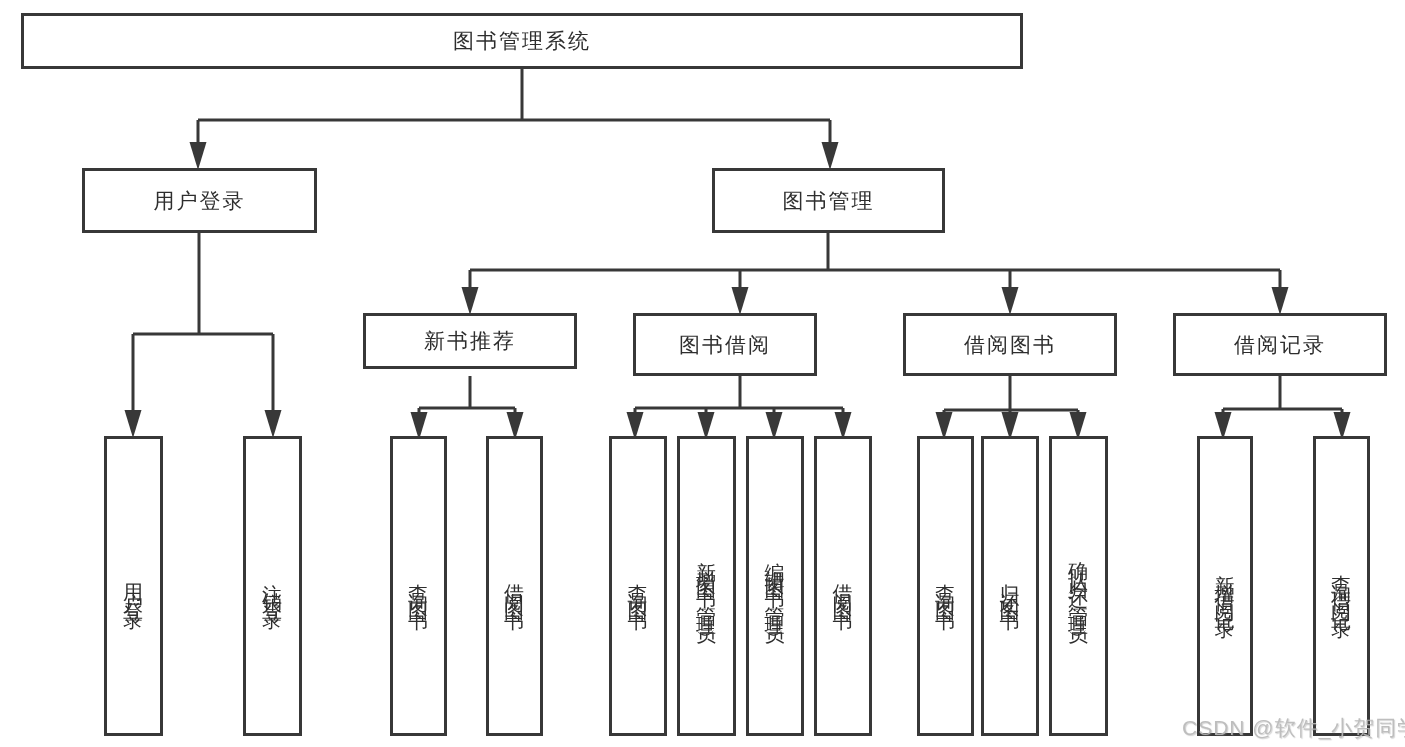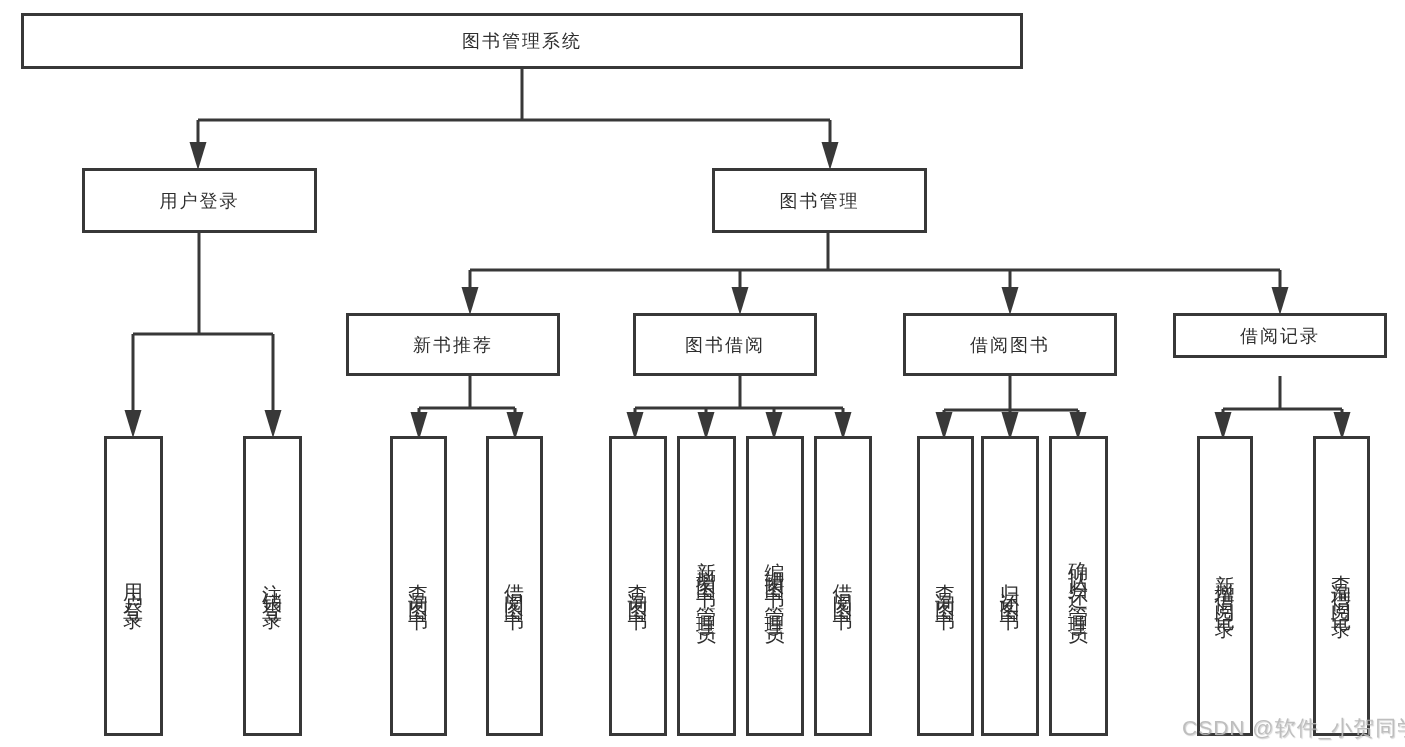--- a/index.html
+++ b/index.html
@@ -6,21 +6,21 @@
   .stage{
     position:relative;width:1405px;height:747px;background:#ffffff;
     font-family:"Liberation Sans","DejaVu Sans",sans-serif;overflow:hidden;
   }
   .wires{position:absolute;left:0;top:0;z-index:1;}
   .box{
     position:absolute;box-sizing:border-box;border:3px solid #383838;background:#ffffff;
     display:flex;align-items:center;justify-content:center;
     color:#2e2e2e;z-index:2;
   }
-  .h{font-size:18px;letter-spacing:2px;white-space:nowrap;}
+  .h{font-size:21px;letter-spacing:2px;white-space:nowrap;}
   .v{
     writing-mode:vertical-rl;text-orientation:mixed;
     font-size:20px;letter-spacing:9px;line-height:1;
   }
   .leaf{top:436px;height:300px;}
   .watermark{
     position:absolute;z-index:5;left:1182px;top:714px;
     font-size:21px;letter-spacing:1px;color:#b9b9b9;opacity:.92;
     text-shadow:1px 1px 1px rgba(120,120,120,.35);white-space:nowrap;
   }
@@ -73,26 +73,26 @@
       <polygon points="1069.5,412 1086.5,412 1078,440"></polygon>
 
       <polygon points="1214.5,412 1231.5,412 1223,440"></polygon>
       <polygon points="1333.5,412 1350.5,412 1342,440"></polygon>
     </g>
   </svg>
 
   <div class="box h" style="left:21px;top:13px;width:1002px;height:56px">图书管理系统</div>
 
   <div class="box h" style="left:82px;top:168px;width:235px;height:65px">用户登录</div>
-  <div class="box h" style="left:712px;top:168px;width:215px;height:65px">图书管理</div>
+  <div class="box h" style="left:712px;top:168px;width:233px;height:65px">图书管理</div>
 
-  <div class="box h" style="left:346px;top:313px;width:214px;height:63px">新书推荐</div>
+  <div class="box h" style="left:363px;top:313px;width:214px;height:56px">新书推荐</div>
   <div class="box h" style="left:633px;top:313px;width:184px;height:63px">图书借阅</div>
   <div class="box h" style="left:903px;top:313px;width:214px;height:63px">借阅图书</div>
-  <div class="box h" style="left:1173px;top:313px;width:214px;height:45px">借阅记录</div>
+  <div class="box h" style="left:1173px;top:313px;width:214px;height:63px">借阅记录</div>
 
   <div class="box v leaf" style="left:104px;width:59px">用户登录</div>
   <div class="box v leaf" style="left:243px;width:59px">注销登录</div>
 
   <div class="box v leaf" style="left:390px;width:57px">查询图书</div>
   <div class="box v leaf" style="left:486px;width:57px">借阅图书</div>
 
   <div class="box v leaf" style="left:609px;width:58px">查询图书</div>
   <div class="box v leaf" style="left:677px;width:59px">新增图书（管理员）</div>
   <div class="box v leaf" style="left:746px;width:58px">编辑图书（管理员）</div>

